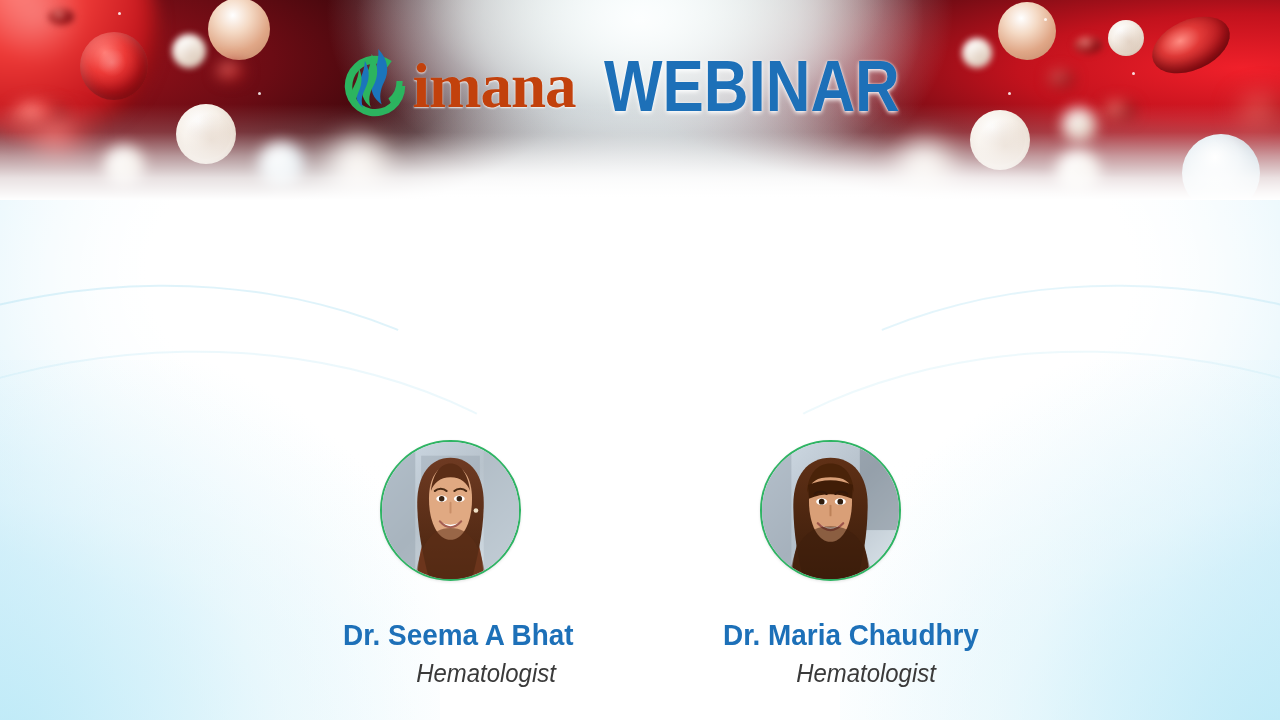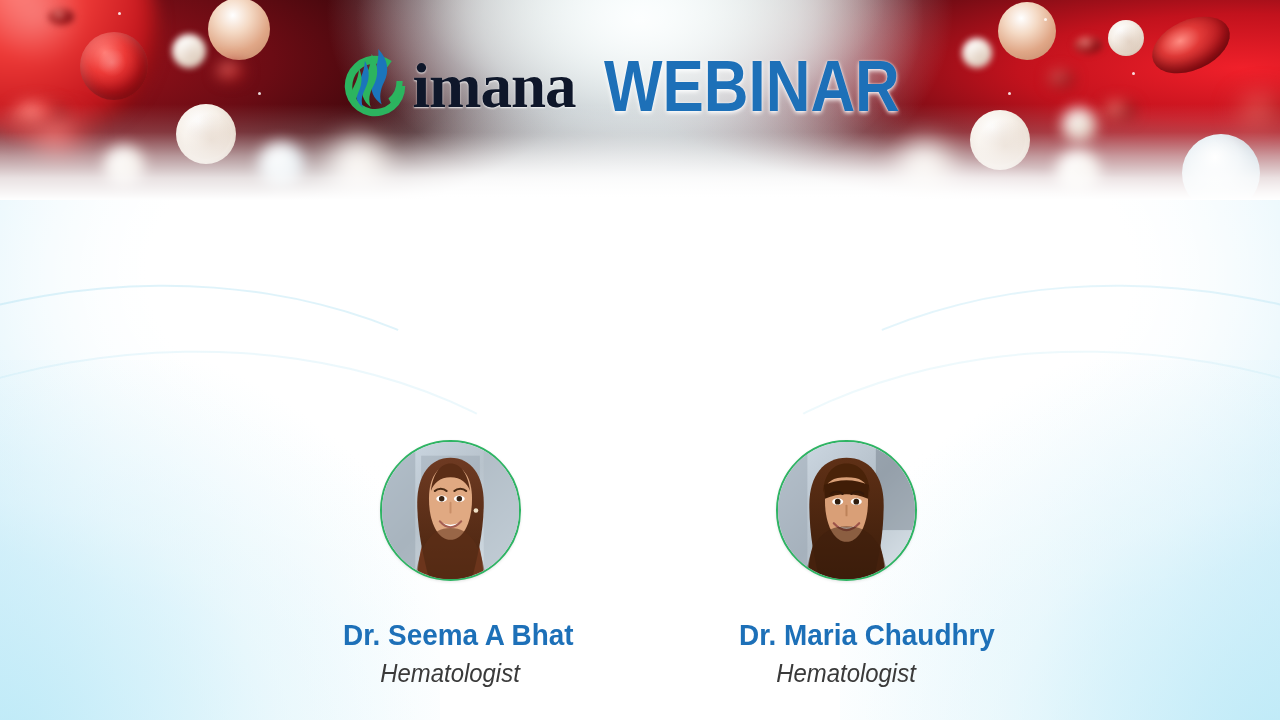--- a/index.html
+++ b/index.html
@@ -124,21 +124,21 @@
     display: flex; align-items: center; justify-content: center;
     gap: 28px;
   }
   .logo-lockup { display: flex; align-items: center; gap: 2px; }
   .logo-mark { width: 84px; height: 84px; display:block; }
   .logo-word {
     font-family: "Liberation Serif", serif;
     font-weight: 700;
     font-size: 63px;
     letter-spacing: -1px;
-    color: #0f172a;
+    color: #c2410c;
     line-height: 1;
     margin-left: -6px;
     text-shadow: 0 1px 2px rgba(255,255,255,0.85);
   }
   .webinar-word {
     font-family: "Liberation Sans Narrow", "Liberation Sans", sans-serif;
     font-weight: 700;
     font-size: 72px;
     letter-spacing: 0px;
     color: #1d70b8;
@@ -169,21 +169,21 @@
 
   
   .speakers {
     position: absolute;
     left: 0; top: 440px;
     width: 1280px;
     display: flex;
     justify-content: center;
     gap: 150px;
   }
-  .speaker { width: 230px; text-align: center; margin-left: 16px; }
+  .speaker { width: 230px; text-align: right; }
   .avatar-ring {
     width: 141px; height: 141px;
     margin: 0 auto;
     border-radius: 50%;
     border: 2px solid #2eb463;
     box-sizing: border-box;
     overflow: hidden;
     position: relative;
     background: #dfe6ec;
     box-shadow: 0 1px 3px rgba(0,0,0,0.10);

